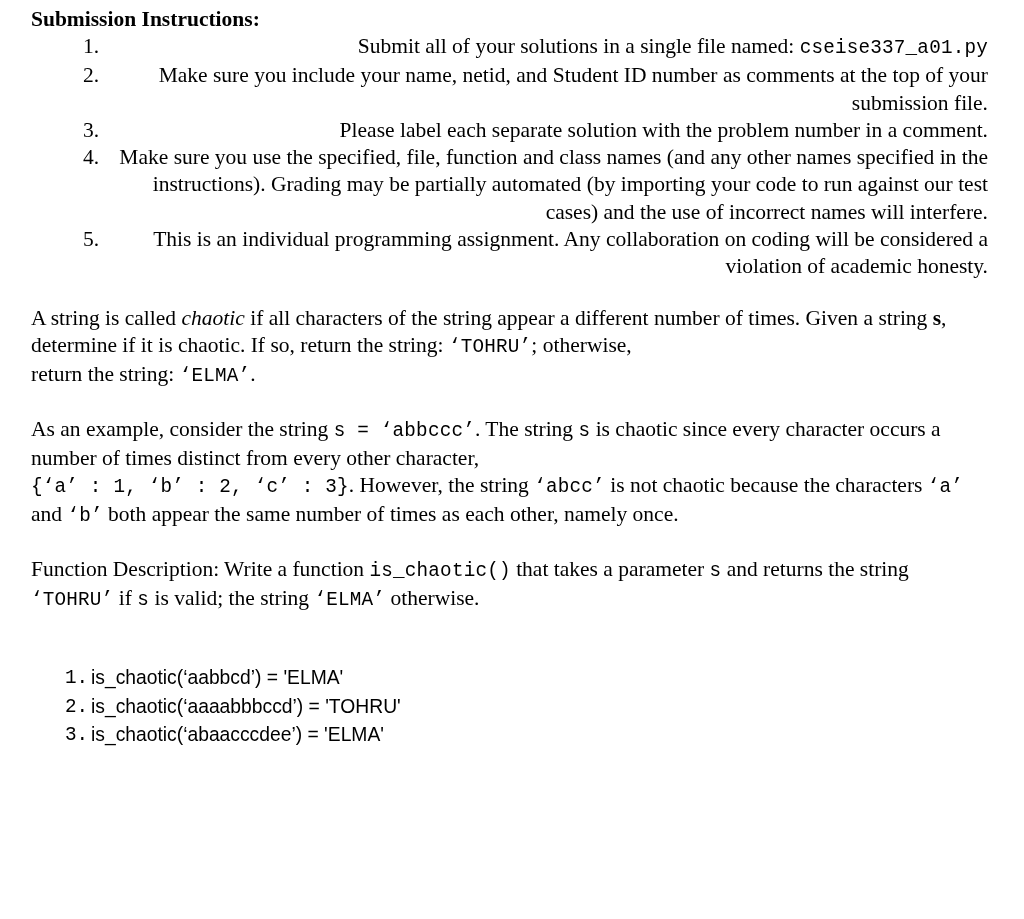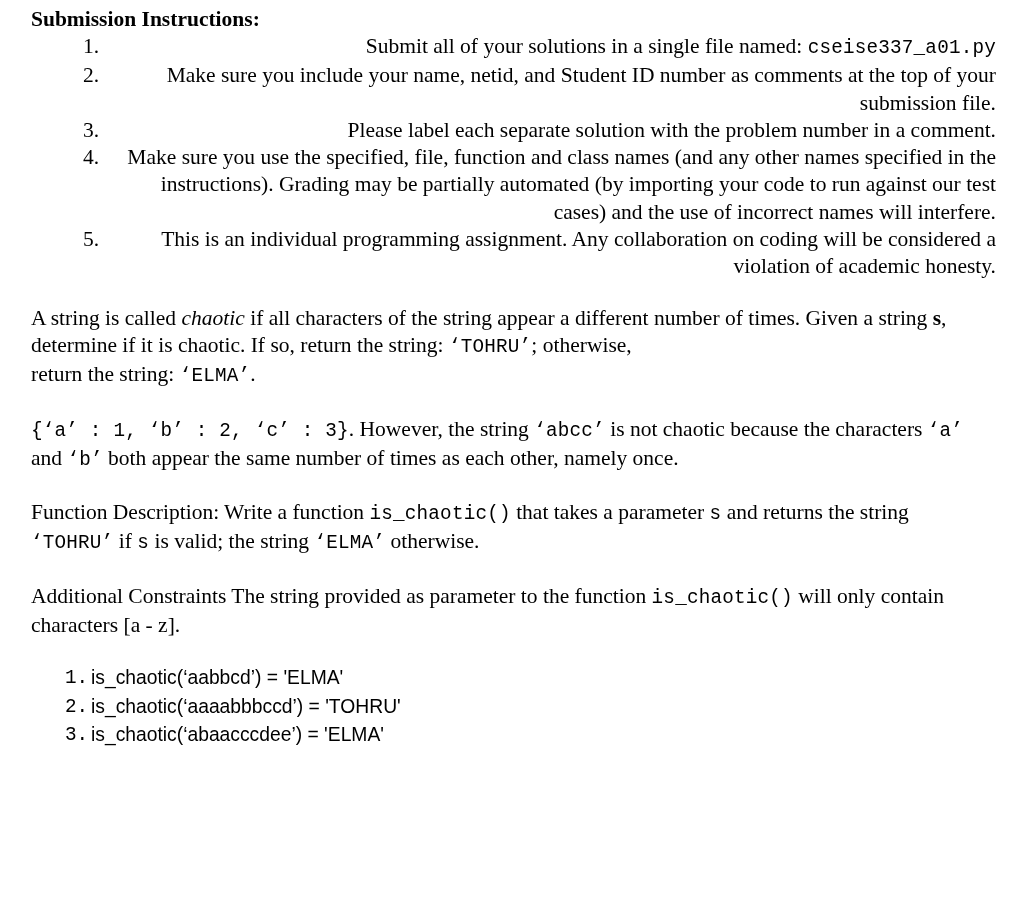--- a/index.html
+++ b/index.html
@@ -15,21 +15,21 @@
     overflow: hidden;
   }
   .page {
     position: relative;
     width: 1024px;
     height: 919px;
     padding: 0;
     box-sizing: border-box;
   }
   .content {
-    padding: 6px 28px 0 31px;
+    padding: 6px 36px 0 31px;
   }
 
   
   .h-bold {
     font-weight: bold;
     font-size: 21.5px;
     line-height: 27px;
     margin: 0;
   }
   .para {
@@ -134,34 +134,34 @@
     <div class="para block-text">
       <span>A string is called </span><span class="ital">chaotic</span><span> if all characters of the string appear a different number of times. Given a string </span><span class="bold">s</span><span>, determine if it is chaotic. If so, return the string: </span><span class="mono">‘TOHRU’</span><span>; otherwise,</span>
     </div>
     <div class="para block-text">
       <span>return the string: </span><span class="mono">‘ELMA’</span><span>.</span>
     </div>
 
     <div class="gap-para"></div>
 
     <div class="para block-text">
+      <span>As an example, consider the string </span><span class="mono">s  =  ‘abbccc’</span><span>. The string </span><span class="mono">s</span><span> is chaotic since every character occurs a number of times distinct from every other character,</span>
+    </div>
+    <div class="para block-text">
       <span class="mono">{‘a’ : 1, ‘b’ : 2, ‘c’ : 3}</span><span>. However, the string </span><span class="mono">‘abcc’</span><span> is not chaotic because the characters </span><span class="mono">‘a’</span><span> and </span><span class="mono">‘b’</span><span> both appear the same number of times as each other, namely once.</span>
     </div>
 
     <div class="gap-para"></div>
 
     <div class="para block-text">
       <span>Function Description: Write a function </span><span class="mono">is_chaotic()</span><span> that takes a parameter </span><span class="mono">s</span><span> and returns the string </span><span class="mono">‘TOHRU’</span><span> if </span><span class="mono">s</span><span> is valid; the string </span><span class="mono">‘ELMA’</span><span> otherwise.</span>
     </div>
 
     <div class="gap-para"></div>
 
-    <div class="para block-text">
-      <span>Additional Constraints The string provided as parameter to the function </span><span class="mono">is_chaotic()</span><span> will only contain characters [a - z].</span>
-    </div>
 
     <div class="gap-para"></div>
 
 
     <ol class="testcases">
       <li>is_chaotic(‘aabbcd’) = 'ELMA'</li>
       <li>is_chaotic(‘aaaabbbccd’) = 'TOHRU'</li>
       <li>is_chaotic(‘abaacccdee’) = 'ELMA'</li>
     </ol>
 

